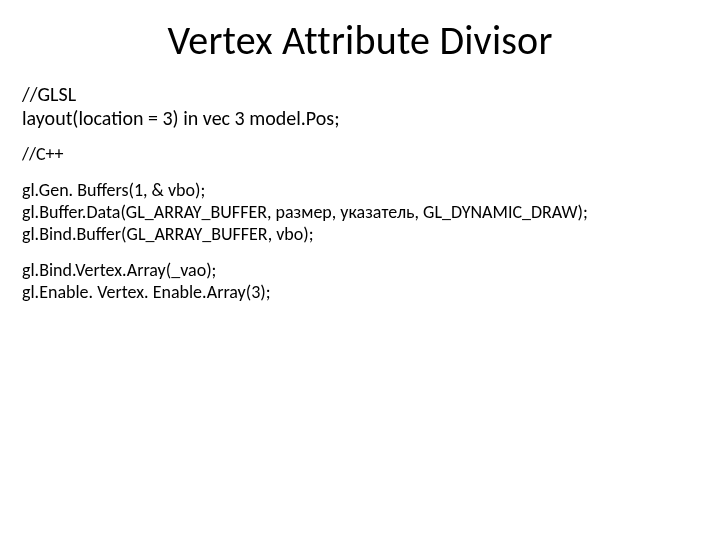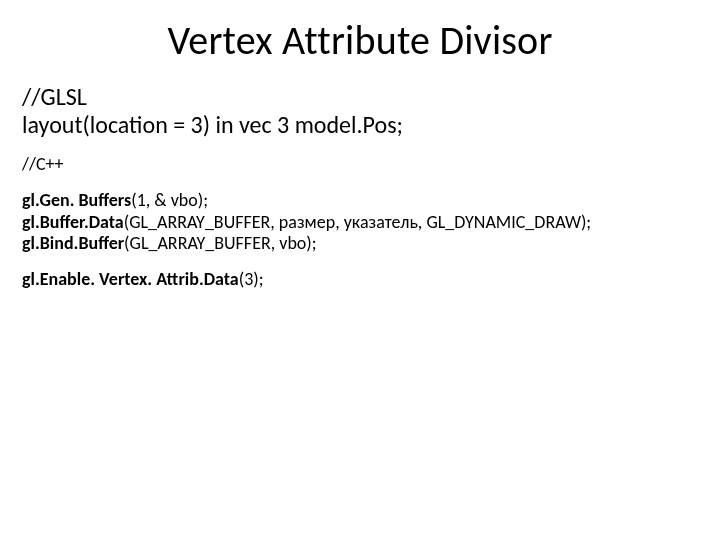--- a/index.html
+++ b/index.html
@@ -22,28 +22,28 @@
     font-size: 40px;
     font-weight: 400;
     text-align: center;
     margin: 4px 0 18px 0;
     letter-spacing: 0.2px;
   }
   .block {
     margin-bottom: 14px;
   }
   .large {
-    font-size: 24px;
+    font-size: 20px;
     line-height: 1.18;
   }
   .small {
     font-size: 18px;
     line-height: 1.22;
   }
-  .bold { font-weight: 700; }
+  .bold { font-weight: 400; }
 </style>
 </head>
 <body>
 
 <div class="slide">
 
   <div class="title">Vertex Attribute Divisor</div>
 
   <div class="block large">
     <div>//GLSL</div>
@@ -61,18 +61,21 @@
     <div>
       <span class="bold">gl.Buffer.Data</span><span>(GL_ARRAY_BUFFER, размер, указатель, GL_DYNAMIC_DRAW);</span>
     </div>
     <div>
       <span class="bold">gl.Bind.Buffer</span><span>(GL_ARRAY_BUFFER, vbo);</span>
     </div>
   </div>
 
   <div class="block small">
     <div>
-      <span class="bold">gl.Enable. Vertex. Attrib.Data</span><span>(3);</span>
+      <span class="bold">gl.Bind.Vertex.Array</span><span>(_vao);</span>
+    </div>
+    <div>
+      <span class="bold">gl.Enable. Vertex. Enable.Array</span><span>(3);</span>
     </div>
   </div>
 
 
 </div>
 
 </body></html>

